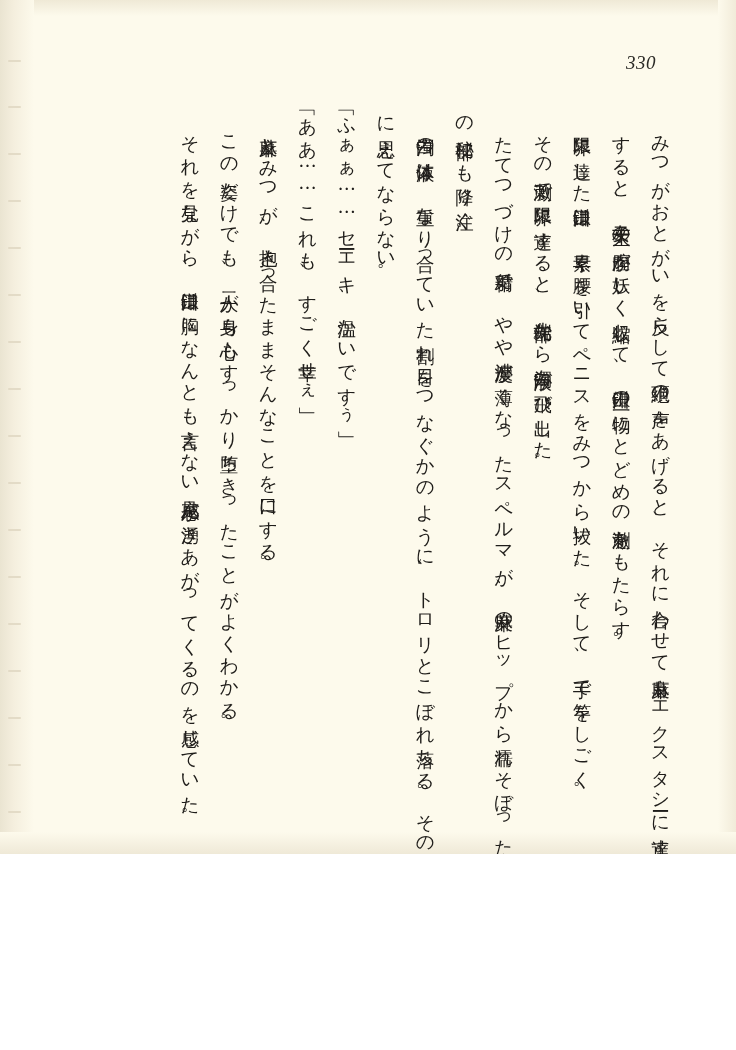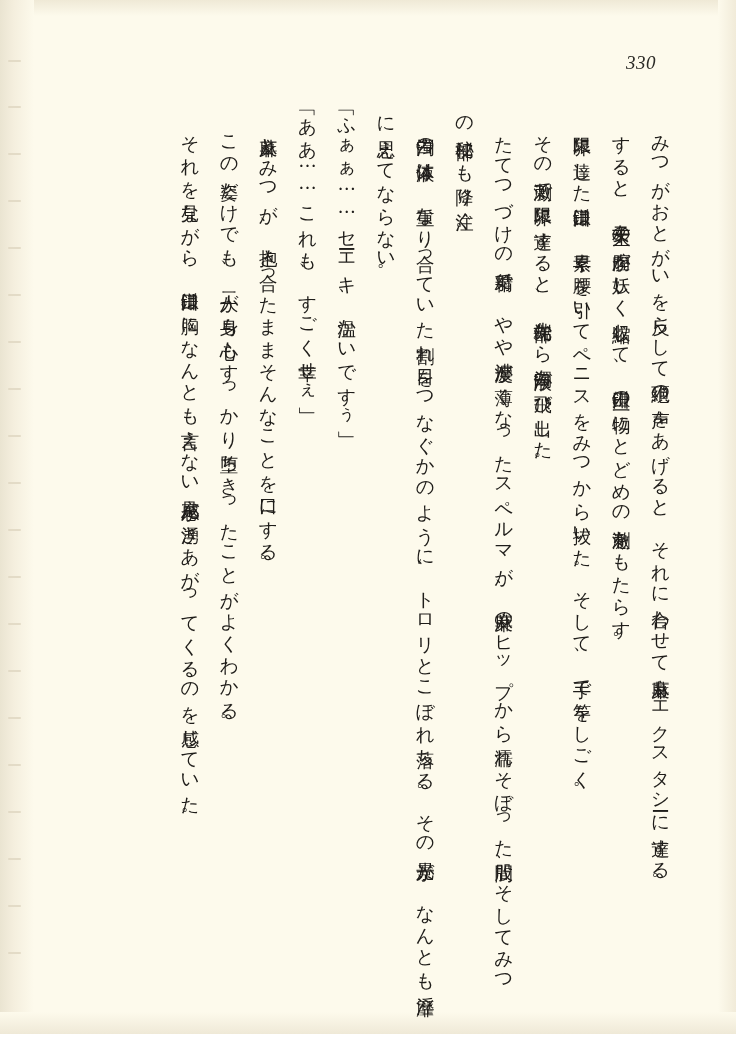--- a/index.html
+++ b/index.html
@@ -3,21 +3,21 @@
 <meta charset="utf-8">
 <style>
   html, body {
     margin: 0;
     padding: 0;
     background: #ffffff;
   }
   .page {
     position: relative;
     width: 736px;
-    height: 1034px;
+    height: 854px;
     background: #fdfaec;
     overflow: hidden;
     font-family: "Liberation Serif", "DejaVu Serif", serif;
   }
   
   .page-edge-left {
     position: absolute;
     left: 0; top: 0;
     width: 34px; height: 100%;
     background: linear-gradient(to right, #e9e3d0 0%, #f4eedd 40%, #fdfaec 100%);

